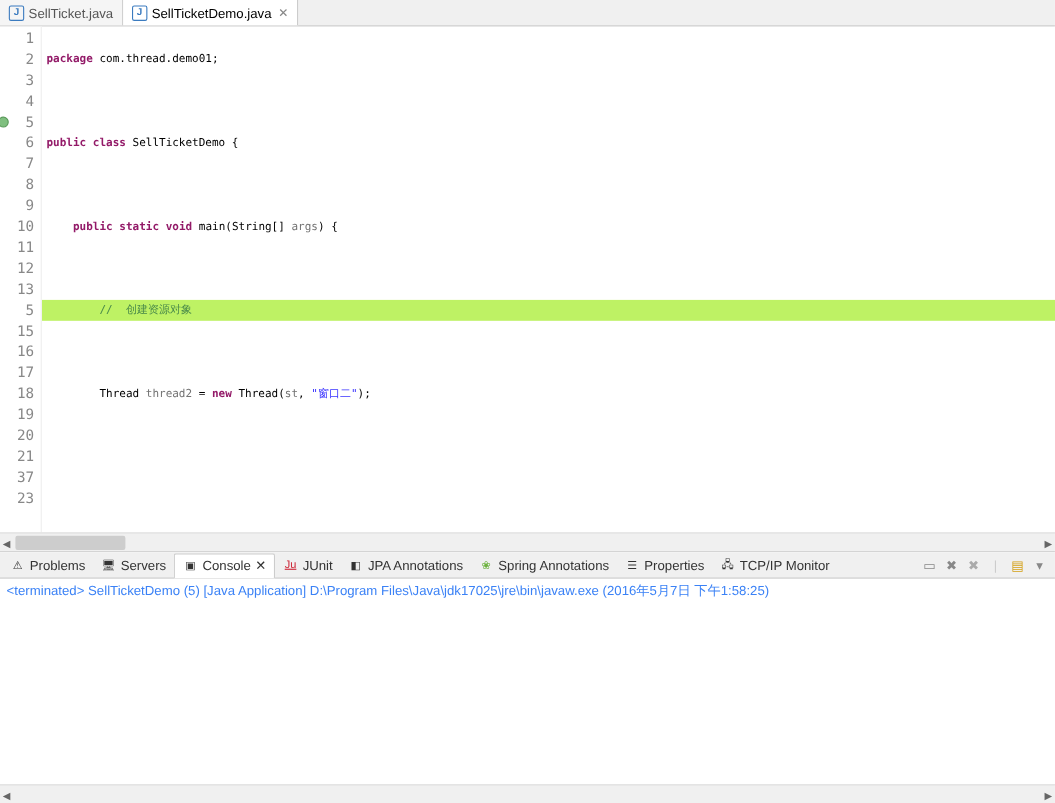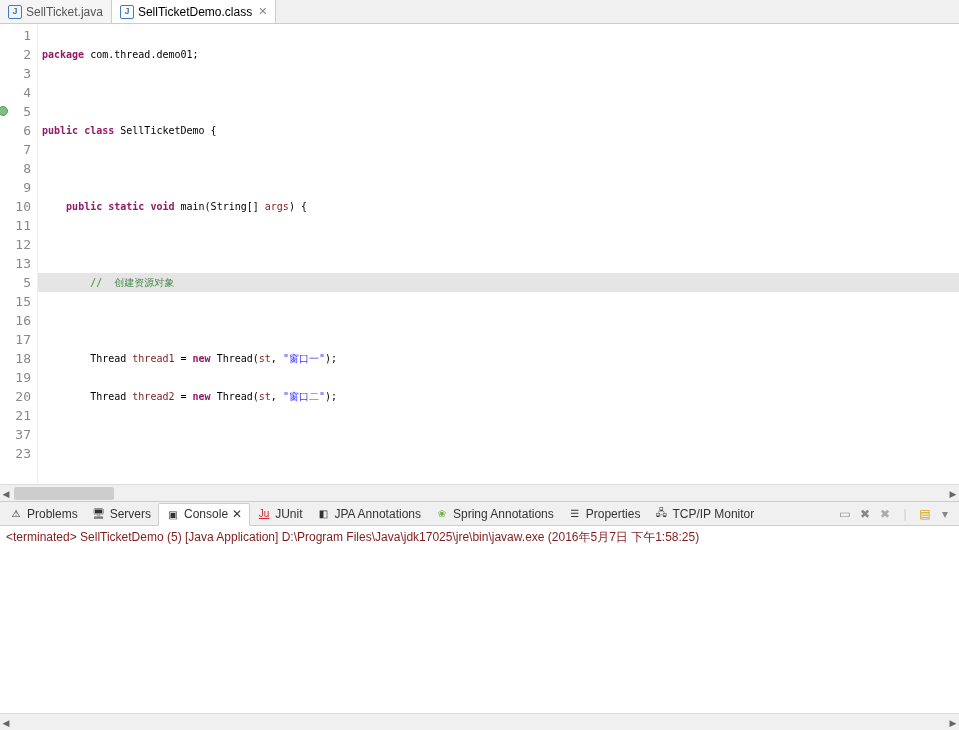--- a/index.html
+++ b/index.html
@@ -83,25 +83,25 @@
   flex: 1;
   font-family: Consolas, monospace;
   font-size: 10px;
   line-height: 19px;
   padding-top: 2px;
   white-space: pre;
   overflow: auto;
   position: relative;
 }
 .code .line { height: 19px; padding-left: 4px; }
-.code .line.hl { background: #e5e5e5; }
+.code .line.hl { background: #bef264; }
 .kw { color: #931a68; font-weight: bold; }
 .str { color: #3933ff; }
 .cmt { color: #4a8a4a; }
-.ident { color: #7f1d1d; text-align: right; }
+.ident { color: #737373; text-align: right; }
 .pkg { color: #000; }
 .hscroll {
   height: 17px;
   background: #f0f0f0;
   border-top: 1px solid #ddd;
   position: relative;
 }
 .hscroll .thumb {
   position: absolute; left: 14px; top: 2px;
   width: 100px; height: 13px;
@@ -160,21 +160,21 @@
 .view-toolbar .tbtn {
   width: 16px; height: 16px;
   display: inline-flex; align-items: center; justify-content: center;
   color: #666; cursor: pointer;
 }
 .console-body {
   flex: 1;
   padding: 3px 6px;
   font-family: "Segoe UI", Tahoma, sans-serif;
   font-size: 12px;
-  color: #7f1d1d;
+  color: #3b82f6;
   overflow: auto;
 }
 .bottom-hscroll {
   height: 17px;
   background: #f0f0f0;
   border-top: 1px solid #ddd;
   position: relative;
 }
 .bottom-hscroll .arrow-l, .bottom-hscroll .arrow-r {
   position: absolute; top: 2px; width: 12px; height: 13px;
@@ -188,21 +188,21 @@
 <body>
 
 <div class="editor-area">
   <div class="tabs">
     <div class="tab">
       <span class="jicon">J</span>
       <span>SellTicket.java</span>
     </div>
     <div class="tab active">
       <span class="jicon">J</span>
-      <span>SellTicketDemo.class</span>
+      <span>SellTicketDemo.java</span>
       <span class="close-x">✕</span>
     </div>
   </div>
 
   <div class="editor-body">
     <div class="gutter">
       <div class="ln">1</div>
         <div class="ln">2</div>
         <div class="ln">3</div>
         <div class="ln">4</div>
@@ -228,21 +228,20 @@
     </div>
     <div class="code">
 <div class="line"><span class="kw">package</span><span class="pkg"> com.thread.demo01;</span></div>
 <div class="line"></div>
 <div class="line"><span class="kw">public</span> <span class="kw">class</span><span> SellTicketDemo {</span></div>
 <div class="line"></div>
 <div class="line">    <span class="kw">public</span> <span class="kw">static</span> <span class="kw">void</span><span> main(String[] </span><span class="ident">args</span><span>) {</span></div>
 <div class="line"></div>
 <div class="line hl"><span>        </span><span class="cmt">//  创建资源对象</span></div>
 <div class="line"></div>
-<div class="line"><span>        </span><span>Thread </span><span class="ident">thread1</span><span> = </span><span class="kw">new</span><span> Thread(</span><span class="ident">st</span><span>, </span><span class="str">"窗口一"</span><span>);</span></div>
 <div class="line"><span>        </span><span>Thread </span><span class="ident">thread2</span><span> = </span><span class="kw">new</span><span> Thread(</span><span class="ident">st</span><span>, </span><span class="str">"窗口二"</span><span>);</span></div>
 
 
 
 
 
 
 
 
 

